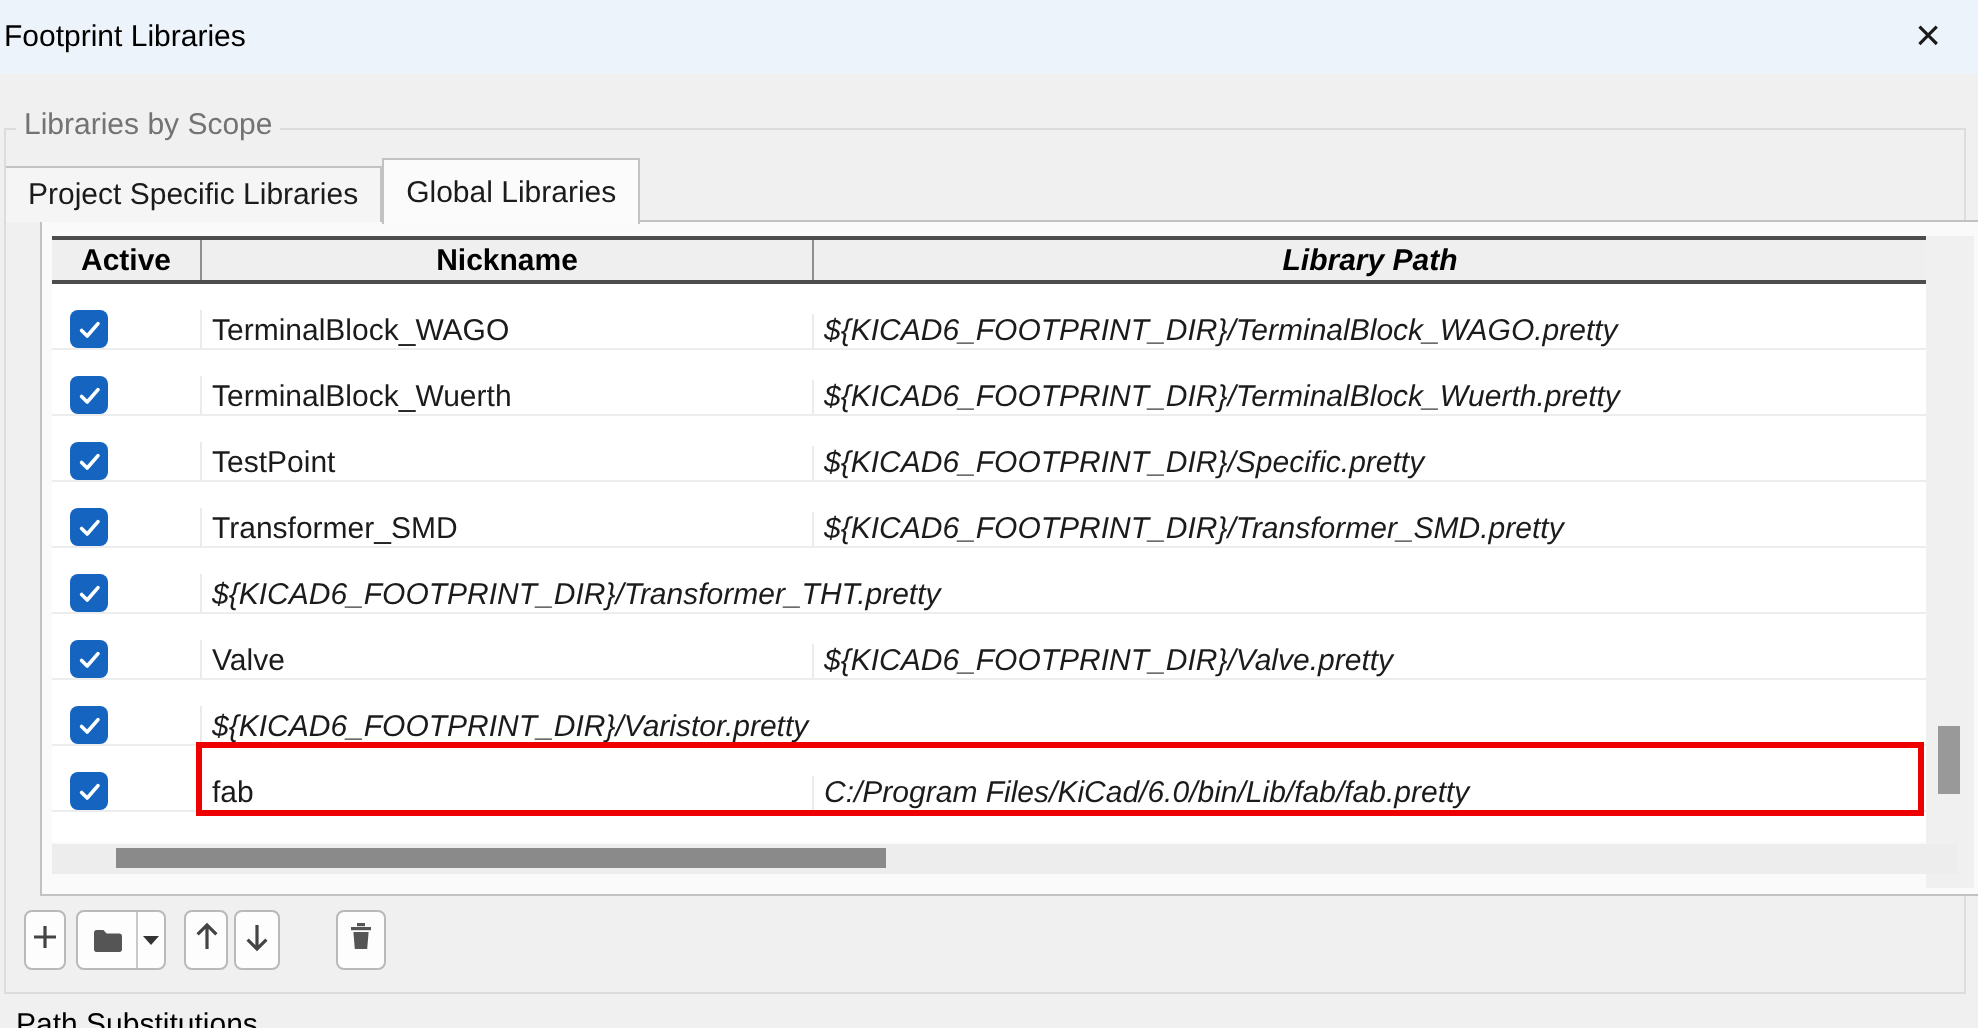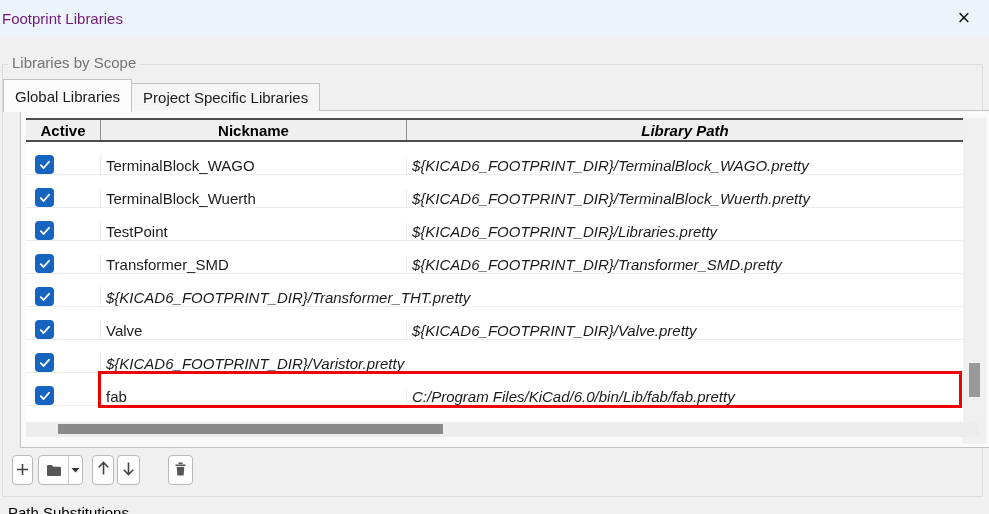--- a/index.html
+++ b/index.html
@@ -12,21 +12,21 @@
     font-family:"Liberation Sans", sans-serif;
     font-size:15px; color:#1b1b1b;
   }
 
   
   .titlebar {
     position:absolute; left:0; top:0; width:989px; height:37px;
     background:var(--titlebar-bg,#edf3fa);
     display:flex; align-items:center;
   }
-  .titlebar .title { margin-left:2px; font-size:15px; color:#701a75; }
+  .titlebar .title { margin-left:2px; font-size:15px; color:#000000; }
   .close-btn {
     position:absolute; right:10px; top:3px; width:30px; height:30px;
     display:flex; align-items:center; justify-content:center;
     font-size:22px; line-height:1; color:#1a1a1a; cursor:default;
   }
 
   
   .groupbox {
     position:absolute; left:2px; top:64px; width:981px; height:433px;
     border:1px solid #dcdcdc;
@@ -137,22 +137,22 @@
 <div class="titlebar">
   <span class="title">Footprint Libraries</span>
 </div>
 <div class="close-btn">×</div>
 
 <div class="groupbox">
   <span class="groupbox-label">Libraries by Scope</span>
 </div>
 
 <div class="tabs">
+  <div class="tab inactive">Project Specific Libraries</div>
   <div class="tab active">Global Libraries</div>
-  <div class="tab inactive">Project Specific Libraries</div>
 </div>
 
 <div class="panel">
   <div class="table">
     <div class="thead">
       <div class="th col-active">Active</div>
       <div class="th col-nick">Nickname</div>
       <div class="th col-path">Library Path</div>
     </div>
     <div id="table-body">
@@ -180,21 +180,21 @@
         </div>
         <div class="trow">
           <div class="cell col-active">
             <span class="checkbox">
               <svg width="12" height="10" viewBox="0 0 12 10">
                 <path d="M1.8 5.2 4.6 8l5.4-6.2" stroke="#fff" stroke-width="1.8" fill="none" stroke-linecap="round" stroke-linejoin="round"></path>
               </svg>
             </span>
           </div>
           <div class="cell col-nick">TestPoint</div>
-          <div class="cell col-path">${KICAD6_FOOTPRINT_DIR}/Libraries.pretty</div>
+          <div class="cell col-path">${KICAD6_FOOTPRINT_DIR}/Specific.pretty</div>
         </div>
         <div class="trow">
           <div class="cell col-active">
             <span class="checkbox">
               <svg width="12" height="10" viewBox="0 0 12 10">
                 <path d="M1.8 5.2 4.6 8l5.4-6.2" stroke="#fff" stroke-width="1.8" fill="none" stroke-linecap="round" stroke-linejoin="round"></path>
               </svg>
             </span>
           </div>
           <div class="cell col-nick">Transformer_SMD</div>

